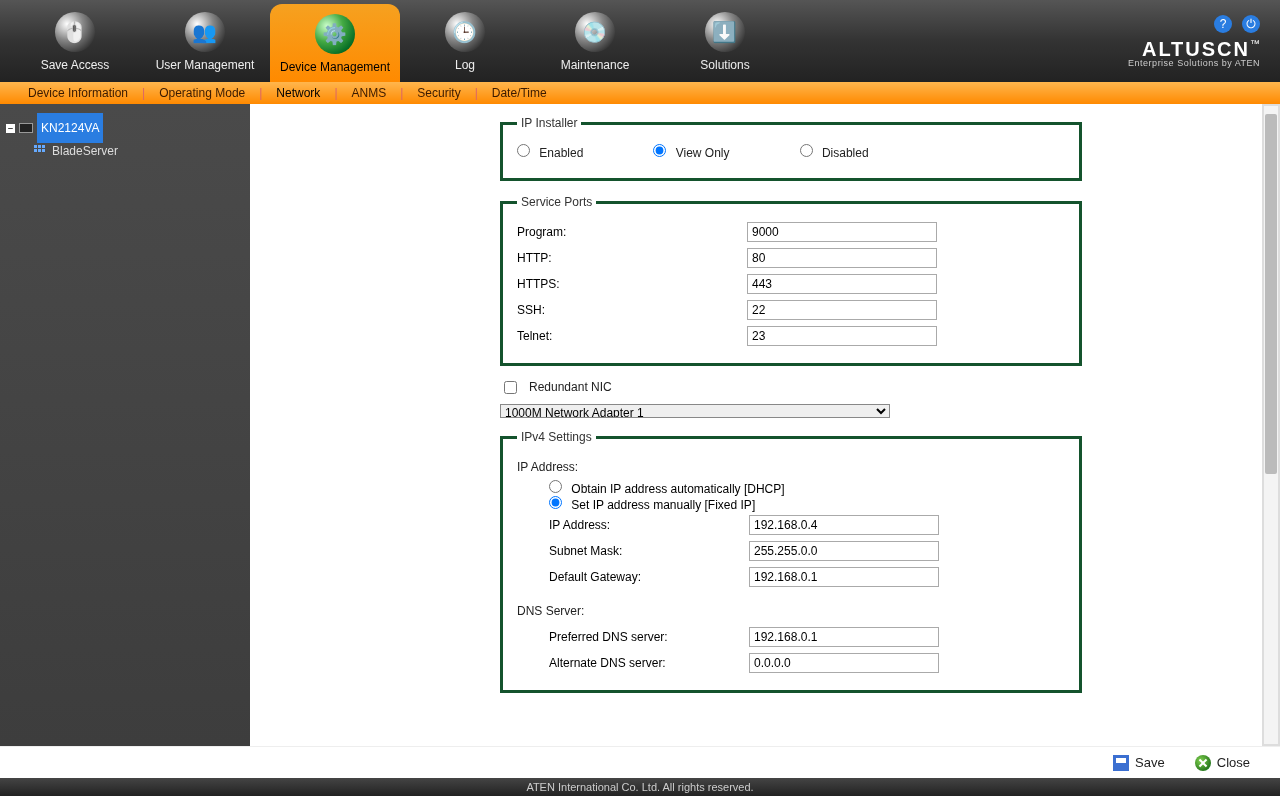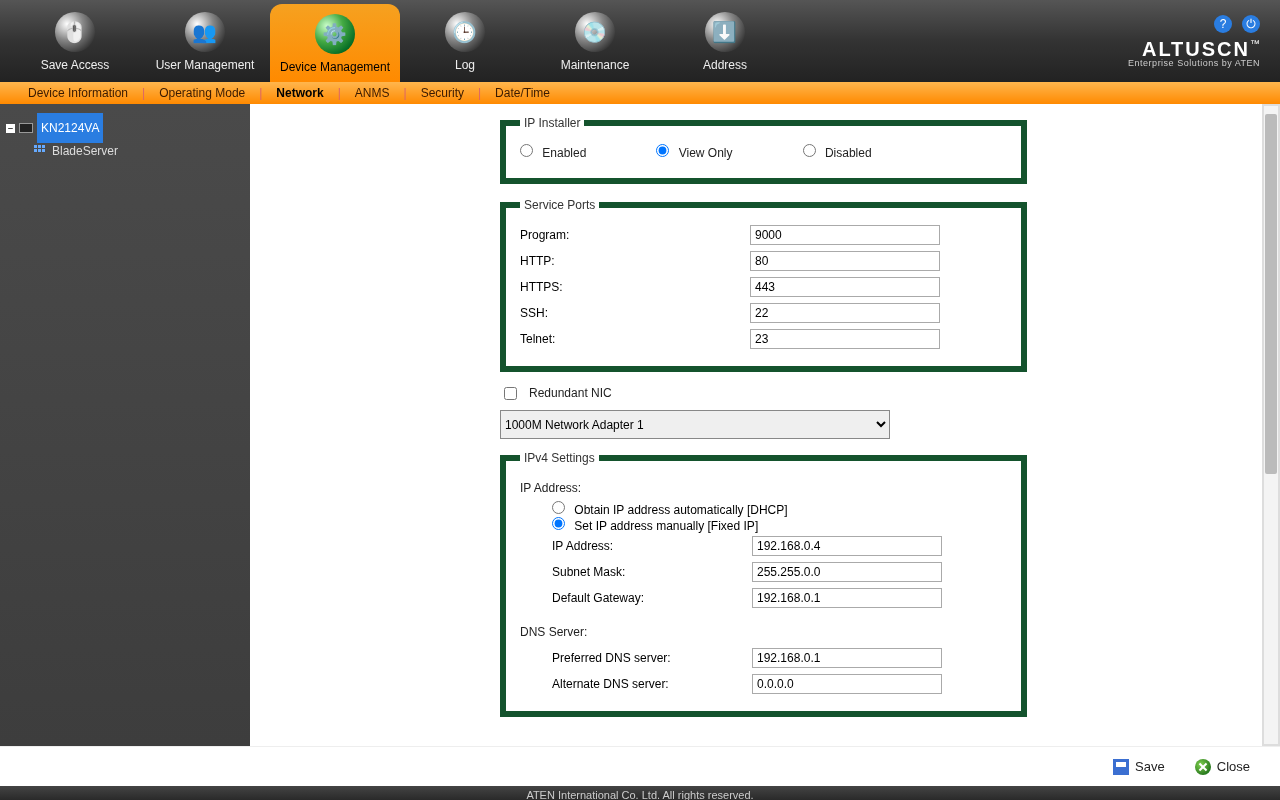--- a/index.html
+++ b/index.html
@@ -57,21 +57,21 @@
   .subnav {
     height: 22px;
     background: linear-gradient(#ffb64d,#ff8a00);
     display:flex; align-items:center;
     padding-left:14px;
     gap: 0;
     font-size:12px;
   }
   .subnav a { color:#3a1a00; text-decoration:none; padding:0 14px; cursor:pointer;}
   .subnav .sep { color:#d66; }
-  .subnav a.active { font-weight:bold; color:#000;}
+  .subnav a.active { font-weight:normal; color:#000;}
   
   .main { display:flex; height: calc(800px - 82px - 22px - 36px - 18px); }
   .sidebar {
     width: 250px;
     background: linear-gradient(#4a4a4a,#3d3d3d);
     color:#ddd;
     padding:8px 4px;
     font-size:12px;
   }
   .tree-row { display:flex; align-items:center; gap:4px; padding:1px 2px; cursor:pointer;}
@@ -96,42 +96,42 @@
   .scrollbar-fake { width:18px; background:#ddd; position:relative;}
   .scrollbar-fake::before{
      content:""; position:absolute; top:2px; left:2px; right:2px; bottom:2px;
      background:#f4f4f4;
   }
   .scrollbar-fake .thumb{
     position:absolute; left:3px; right:3px; top:10px; height:360px;
     background:#bbb; border-radius:2px;
   }
   fieldset {
-    border:6px solid #14532d;
+    border:3px solid #14532d;
     margin-bottom:14px;
     padding:10px 14px 14px;
-    width: 527px;
+    width: 582px;
   }
   legend { font-size:12px; padding:0 4px; color:#333;}
   .radio-row { display:flex; gap:70px; align-items:center; padding:4px 0;}
   .radio-row label, .chk-row label, .field-row label { font-size:12px; color:#222;}
   .field-row { display:flex; align-items:center; padding:3px 0;}
   .field-row .lbl { width:230px;}
   .field-row input[type=text]{
     width:190px; height:20px; border:1px solid #aaa; padding:0 4px; font-size:12px;
   }
   .chk-row { display:flex; align-items:center; gap:6px; margin:6px 0 10px; padding-left:4px;}
-  select.adapter { width:390px; height:29px; border:1px solid #888; font-size:12px; margin-bottom:12px;}
+  select.adapter { width:390px; height:14px; border:1px solid #888; font-size:12px; margin-bottom:12px;}
   .sub-section-title { font-size:12px; margin:6px 0 6px; color:#222;}
   .indent { margin-left:32px; }
   .ip-row { display:flex; align-items:center; padding:3px 0;}
   .ip-row .lbl { width:200px; }
   .ip-row input[type=text]{ width:190px; height:20px; border:1px solid #aaa; padding:0 4px; font-size:12px;}
   
-  .bottombar { height:40px; display:flex; justify-content:flex-end; align-items:center; gap:30px; padding-right:30px; background:#fff; border-top:1px solid #eee;}
+  .bottombar { height:32px; display:flex; justify-content:flex-end; align-items:center; gap:30px; padding-right:30px; background:#fff; border-top:1px solid #eee;}
   .bb-btn { display:flex; align-items:center; gap:6px; cursor:pointer; font-size:13px; color:#222;}
   .bb-icon { width:16px; height:16px; display:inline-block;}
   .bb-save-icon { background:#3b6fd1; position:relative;}
   .bb-save-icon::after{content:"";position:absolute;left:3px;top:3px;right:3px;height:5px;background:#fff;}
   .bb-close-icon { border-radius:50%; background:radial-gradient(circle at 35% 35%,#7fd04e,#2a7a1e 70%,#0a3 100%); position:relative;}
   .bb-close-icon::before,.bb-close-icon::after{content:"";position:absolute;left:3px;right:3px;top:7px;height:2px;background:#fff;}
   .bb-close-icon::before{transform:rotate(45deg);}
   .bb-close-icon::after{transform:rotate(-45deg);}
   .footer { height:18px; background:linear-gradient(#444,#222); color:#ccc; text-align:center; font-size:11px; line-height:18px;}
   input[type=radio],input[type=checkbox]{ margin-right:6px; }
@@ -156,21 +156,21 @@
     <div class="topnav-item">
       <div class="topnav-icon">🕒</div>
       <div>Log</div>
     </div>
     <div class="topnav-item">
       <div class="topnav-icon">💿</div>
       <div>Maintenance</div>
     </div>
     <div class="topnav-item">
       <div class="topnav-icon" style="color:#c33">⬇️</div>
-      <div>Address</div>
+      <div>Solutions</div>
     </div>
   </div>
   <div class="topnav-right">
     <div class="tr-icons">
       <div class="tr-icon tr-help">?</div>
       <div class="tr-icon tr-logout">⏻</div>
     </div>
     <div class="logo">
       <span class="logo-main">ALTUSCN</span><span style="font-size:10px;vertical-align:top">™</span>
       <div class="logo-sub">Enterprise Solutions by ATEN</div>

